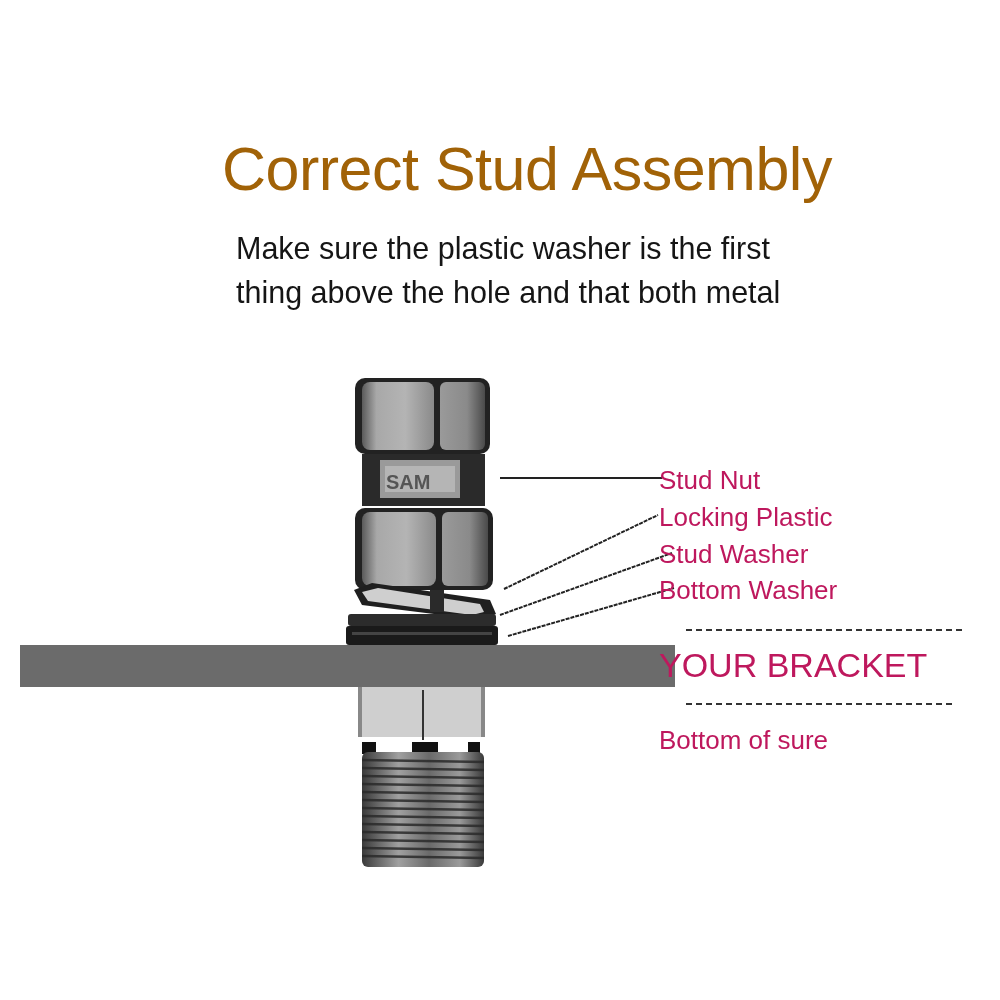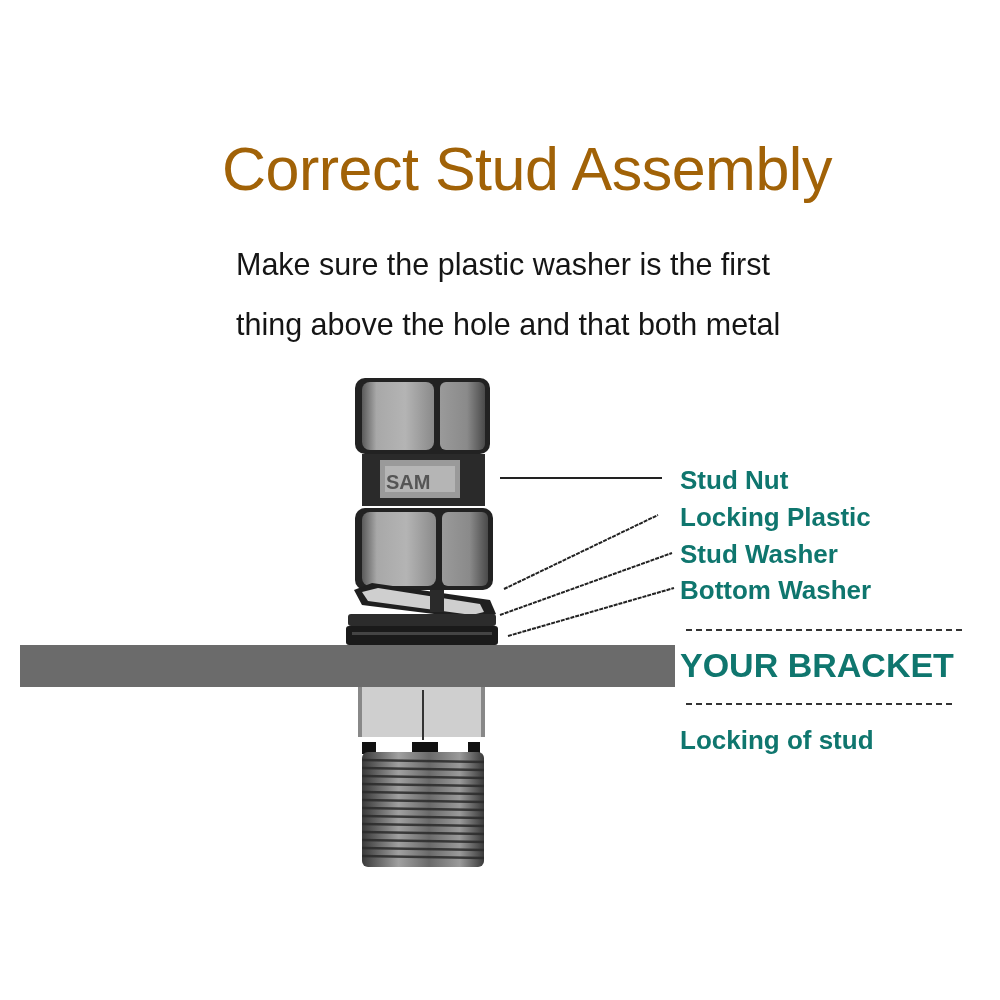--- a/index.html
+++ b/index.html
@@ -2,23 +2,23 @@
 <html><head>
   <meta charset="utf-8">
   <style>
     html, body { margin: 0; padding: 0; background: #ffffff; }
     body { width: 1000px; height: 1000px; position: relative; overflow: hidden;
            font-family: "Liberation Sans", sans-serif; color: #111; }
     .title { position: absolute; left: 222px; top: 133px; font-size: 61px; line-height: 72px;
              letter-spacing: -0.5px; color: #a16207; white-space: nowrap; }
     .desc { position: absolute; left: 236px; top: 226px; width: 700px; font-size: 30.5px;
             line-height: 44px; color: #151515; }
-    .desc div { white-space: nowrap; margin-top: 16px; }
+    .desc div { white-space: nowrap; }
     .bracket { position: absolute; left: 20px; top: 645px; width: 655px; height: 42px; background: #6b6b6b; }
-    .label { position: absolute; left: 680px; font-size: 26px; line-height: 30px; color: #0f766e; white-space: nowrap; font-weight: bold; }
+    .label { position: absolute; left: 659px; font-size: 26px; line-height: 30px; color: #be185d; white-space: nowrap; }
     .dash { position: absolute; left: 686px; height: 0; border-top: 2px dashed #333; }
     svg { position: absolute; left: 0; top: 0; }
   </style>
 </head>
 <body>
 
 <div class="title">Correct Stud Assembly</div>
 
 <div class="desc">
   <div>Make sure the plastic washer is the first</div>
@@ -111,13 +111,13 @@
 <div class="bracket"></div>
 
 <div class="label" style="top:465px">Stud Nut</div>
 <div class="label" style="top:502px">Locking Plastic</div>
 <div class="label" style="top:539px">Stud Washer</div>
 <div class="label" style="top:575px">Bottom Washer</div>
 
 <div class="dash" style="top:629px; width:276px"></div>
 <div class="label" style="top:650px; font-size:34px">YOUR BRACKET</div>
 <div class="dash" style="top:703px; width:266px"></div>
-<div class="label" style="top:725px">Locking of stud</div>
+<div class="label" style="top:725px">Bottom of sure</div>
 
 </body></html>

